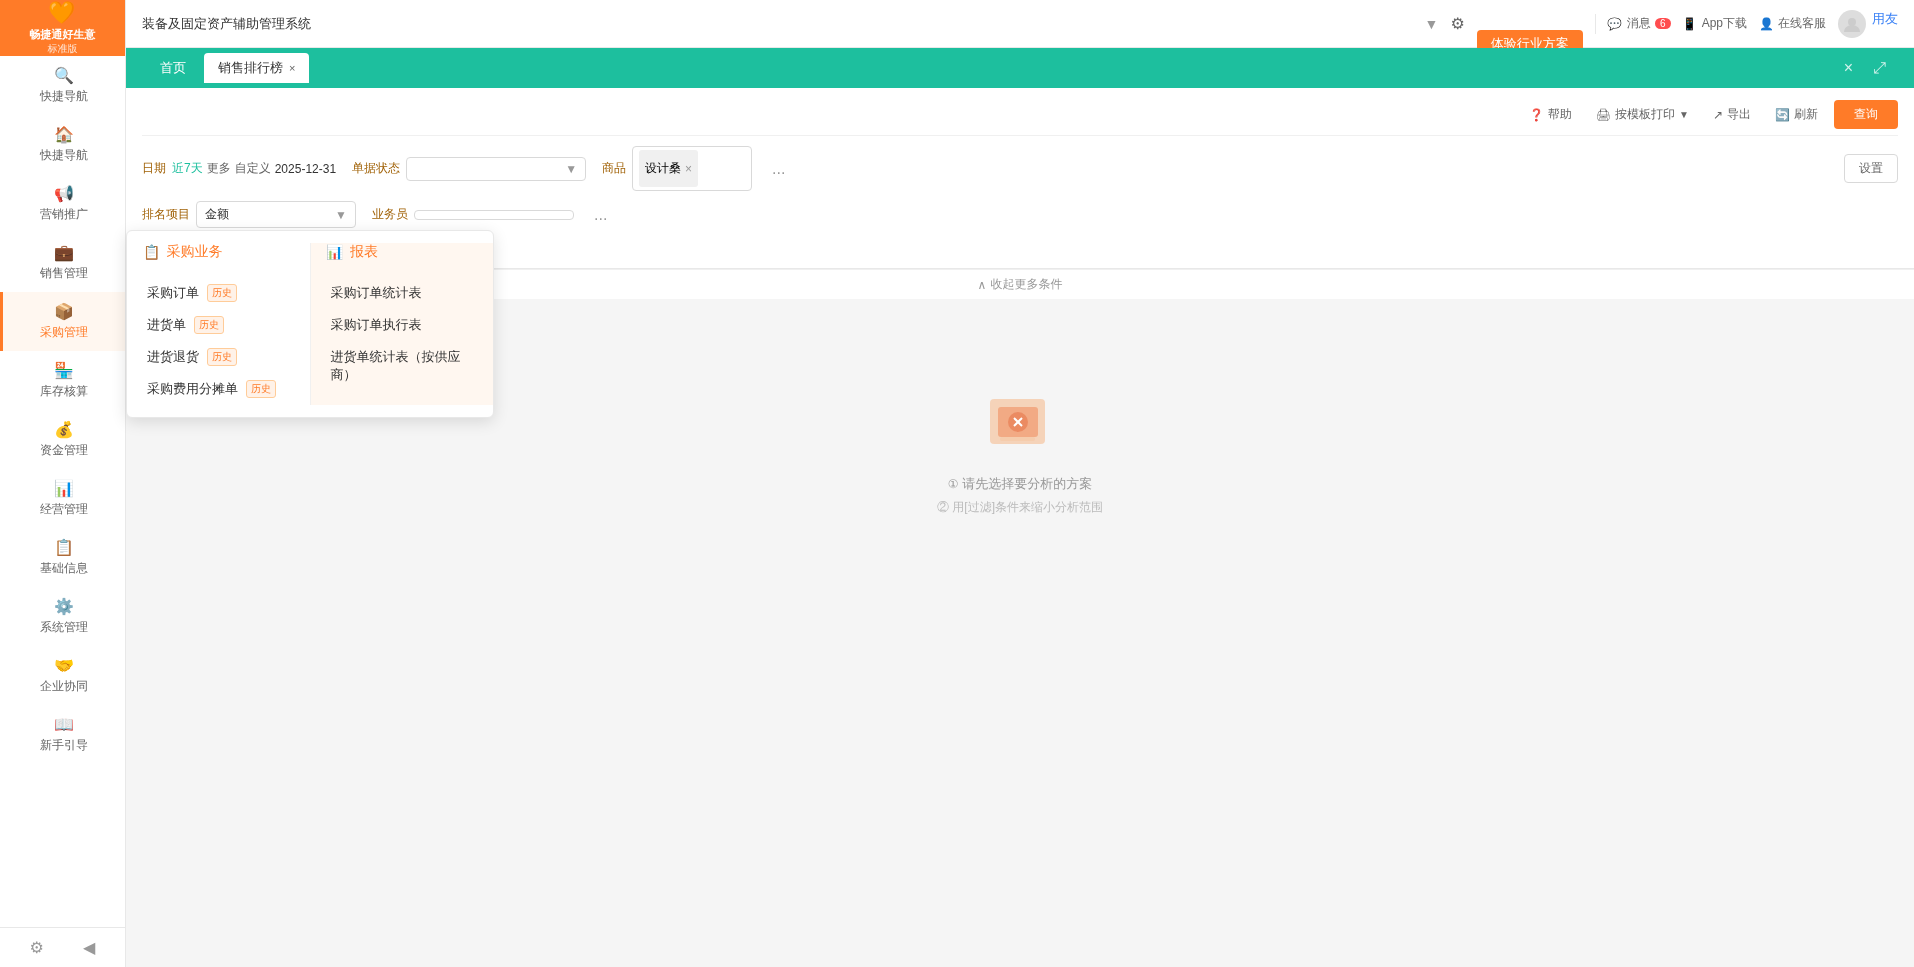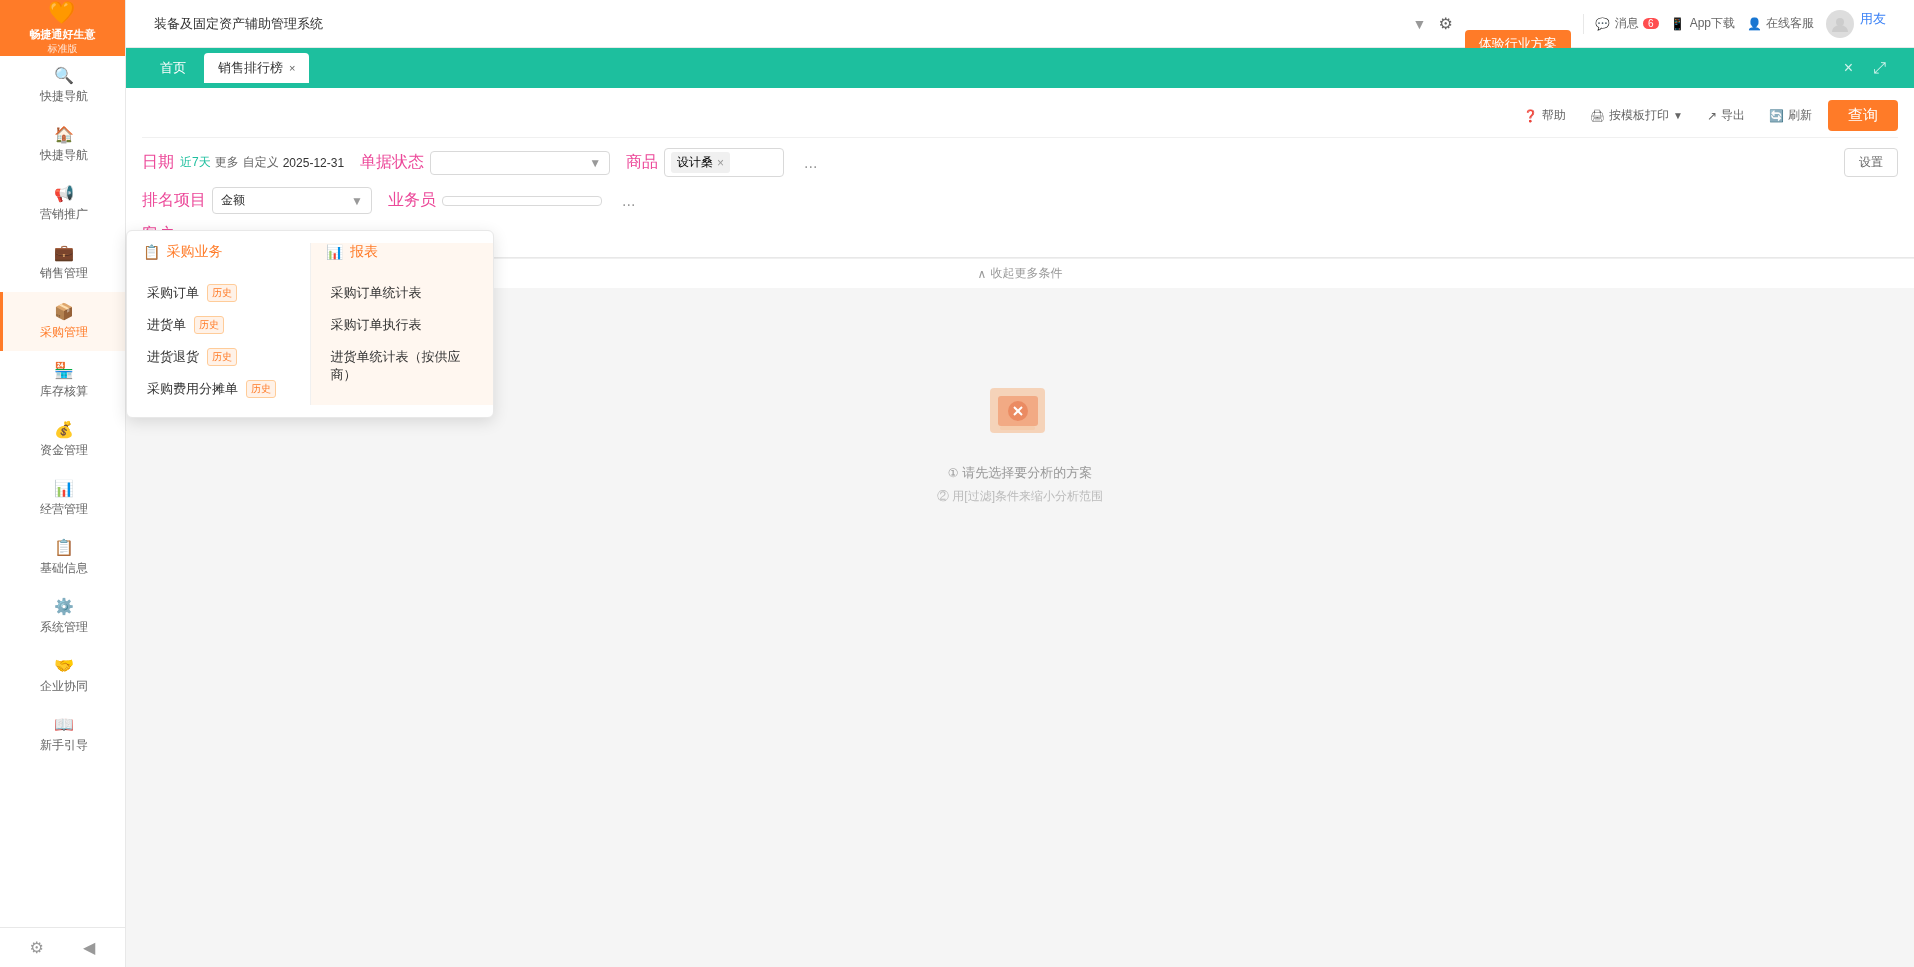--- a/index.html
+++ b/index.html
@@ -65,21 +65,21 @@
       height: 100%;
       overflow: hidden;
     }
 
     
     .topbar {
       height: 48px;
       background: #fff;
       display: flex;
       align-items: center;
-      padding: 0 28px;
+      padding: 0 16px;
       border-bottom: 1px solid #e8e8e8;
       gap: 12px;
     }
     .topbar-title {
       font-size: 13px;
       color: #333;
       flex: 1;
     }
     .topbar-action {
       display: flex;
@@ -197,41 +197,41 @@
       align-items: center;
       gap: 16px;
       flex-wrap: wrap;
     }
     .filter-item {
       display: flex;
       align-items: center;
       gap: 6px;
     }
     .filter-label {
-      color: #ec4899;
-      font-size: 16px;
+      color: #a16207;
+      font-size: 12px;
       white-space: nowrap;
     }
     .filter-select {
       border: 1px solid #d9d9d9;
       border-radius: 4px;
       padding: 4px 8px;
       font-size: 12px;
       color: #333;
       background: #fff;
       min-width: 160px;
       display: flex;
       align-items: center;
       justify-content: space-between;
       cursor: pointer;
     }
     .filter-tag {
       background: #f0f0f0;
       border-radius: 3px;
-      padding: 2px 6px;
+      padding: 10px 6px;
       font-size: 12px;
       display: flex;
       align-items: center;
       gap: 4px;
     }
     .filter-tag-close { cursor: pointer; color: #999; }
     .filter-date-range {
       display: flex;
       align-items: center;
       gap: 4px;
@@ -254,21 +254,21 @@
       padding: 4px 8px;
       border-radius: 4px;
     }
     .query-btn {
       background: #ff7b28;
       color: #fff;
       border: none;
       padding: 6px 20px;
       border-radius: 4px;
       cursor: pointer;
-      font-size: 15px;
+      font-size: 12px;
     }
     .settings-btn {
       border: 1px solid #d9d9d9;
       color: #666;
       background: #fff;
       padding: 5px 14px;
       border-radius: 4px;
       cursor: pointer;
       font-size: 12px;
     }

